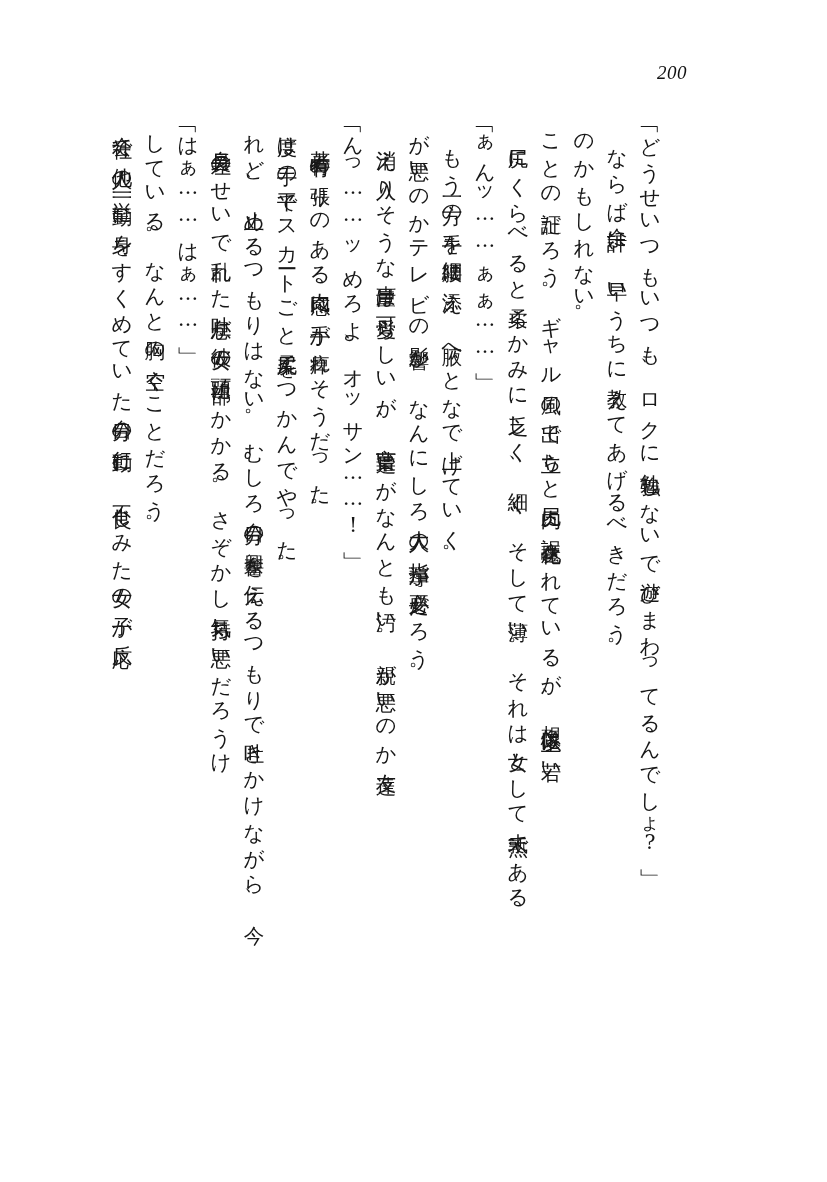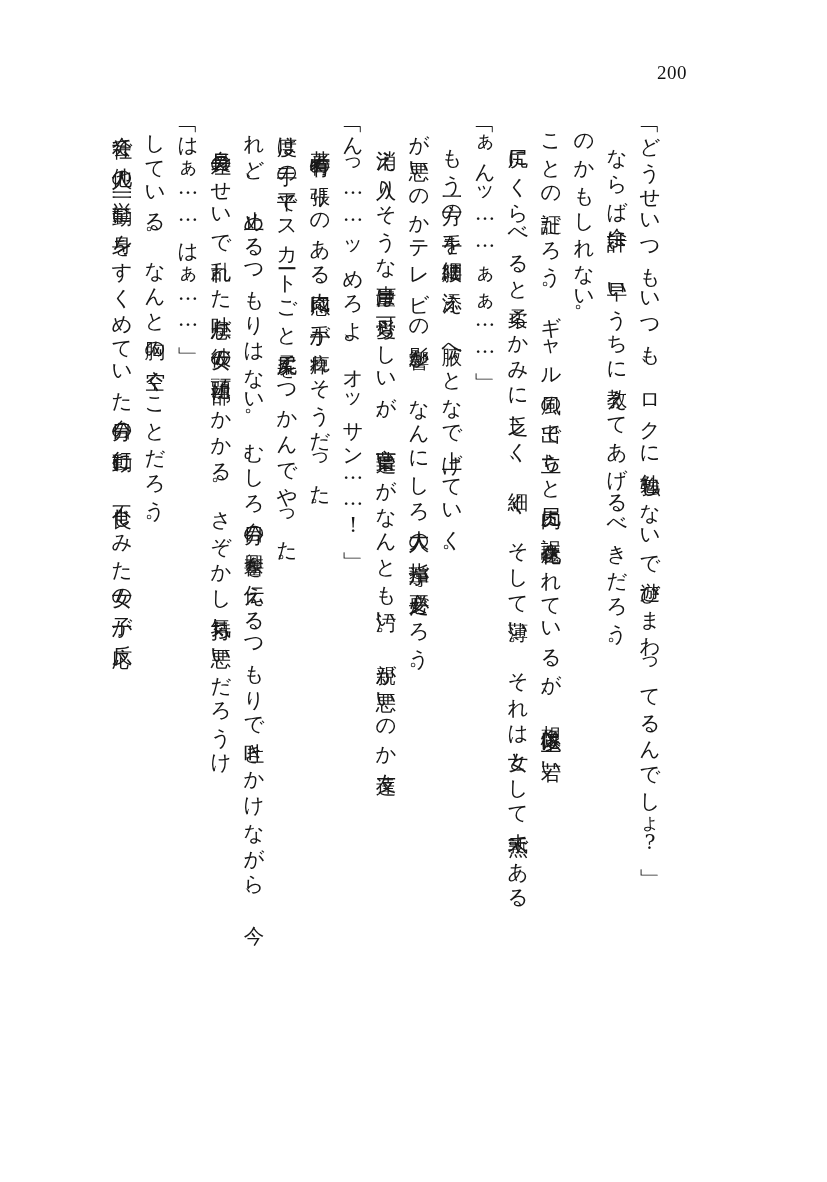--- a/index.html
+++ b/index.html
@@ -19,20 +19,21 @@
     overflow: hidden;
     box-sizing: border-box;
   }
   .page-number {
     position: absolute;
     top: 62px;
     left: 0;
     right: 140px;
     text-align: right;
     font-family: "Liberation Serif", "DejaVu Serif", serif;
+    font-style: italic;
     font-size: 19px;
     color: #111111;
     letter-spacing: 0.5px;
   }
   
   .body-text {
     position: absolute;
     top: 120px;
     right: 108px;
     height: 845px;

